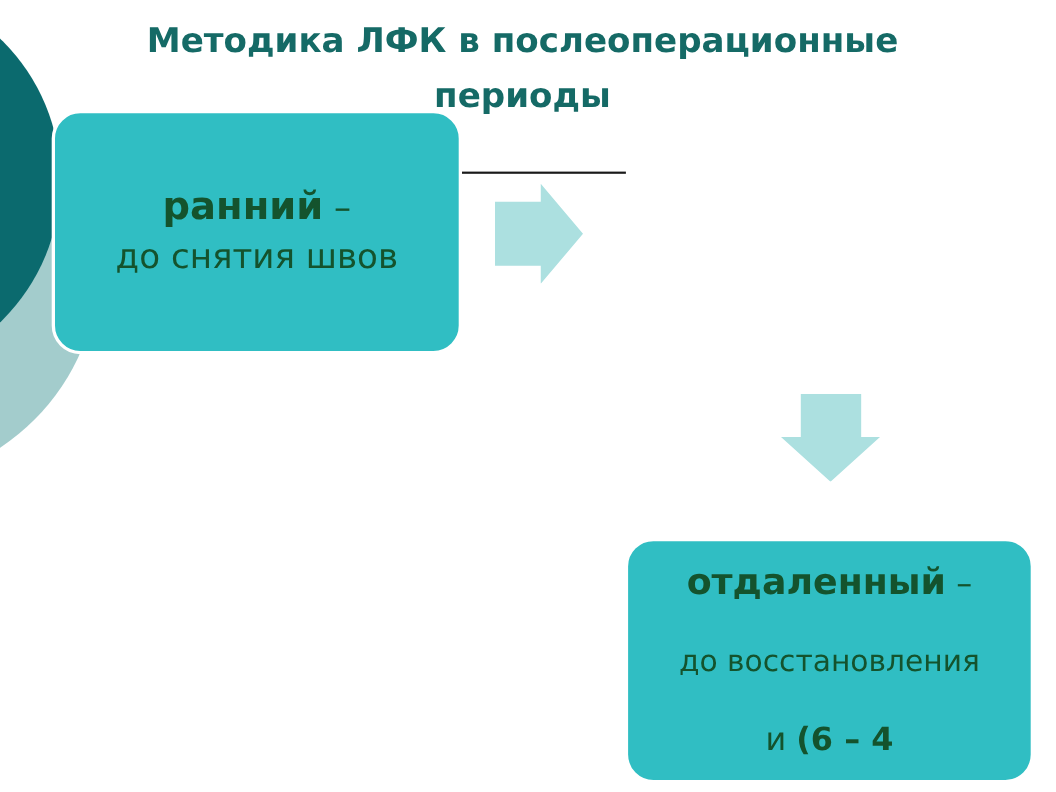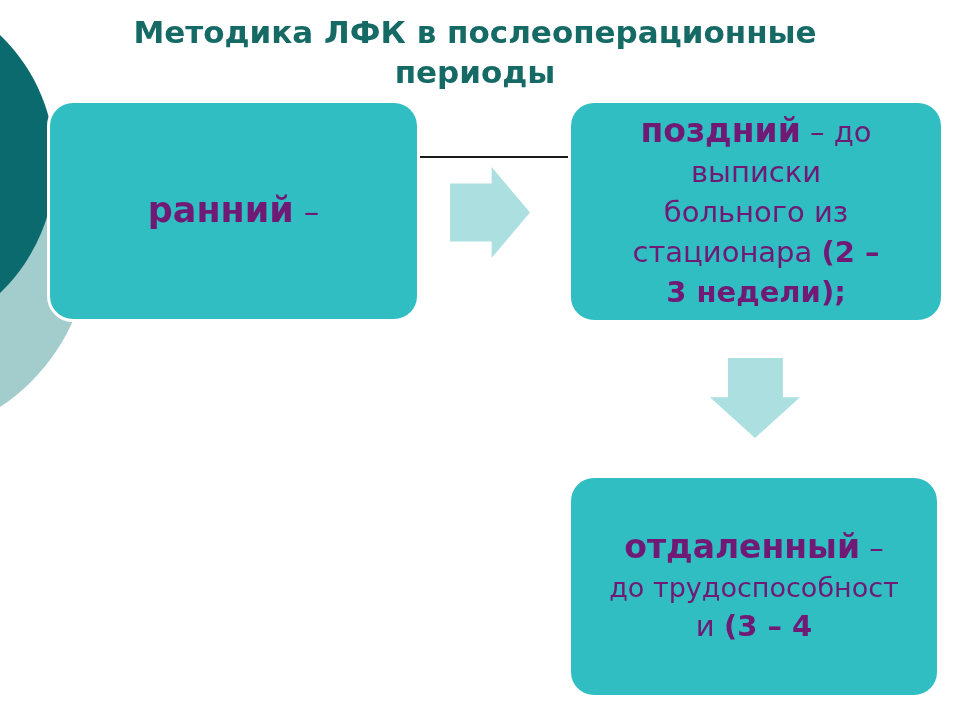--- a/index.html
+++ b/index.html
@@ -5,47 +5,47 @@
   html,body{margin:0;padding:0;background:#ffffff;}
   .slide{
     position:relative;width:960px;height:720px;background:#ffffff;overflow:hidden;
     font-family:"DejaVu Sans","Liberation Sans",sans-serif;
   }
   .circle{position:absolute;border-radius:50%;}
   .circle-light{left:-310px;top:40px;width:400px;height:400px;background:#a3cccc;}
   .circle-dark{left:-303px;top:-15px;width:358px;height:358px;background:#0b6a6e;}
   .title{
     position:absolute;left:125px;top:12px;width:700px;margin:0;
-    text-align:center;color:#156a66;font-size:31px;font-weight:bold;line-height:40px;
+    text-align:center;color:#156a66;font-size:31px;font-weight:bold;line-height:50px;
   }
   .connector{position:absolute;left:420px;top:156px;width:149px;height:2px;background:#1a1a1a;}
   .arrow{position:absolute;background:#ace0e0;}
   .arrow-right{
     left:450px;top:167px;width:80px;height:91px;
     clip-path:polygon(0 18%,52% 18%,52% 0,100% 50%,52% 100%,52% 82%,0 82%);
   }
   .arrow-down{
     left:710px;top:358px;width:90px;height:80px;
     clip-path:polygon(20% 0,81% 0,81% 49%,100% 49%,50% 100%,0 49%,20% 49%);
   }
   .card{
     position:absolute;box-sizing:border-box;z-index:2;
     background:#30bec3;border:3px solid #ffffff;border-radius:26px;
-    color:#701a75;display:flex;flex-direction:column;justify-content:center;
+    color:#14532d;display:flex;flex-direction:column;justify-content:center;
     text-align:center;
   }
   .card .line{white-space:nowrap;}
   .b{font-weight:bold;}
   .card-early{left:47px;top:100px;width:373px;height:222px;font-size:31px;}
   .card-early .line{line-height:45px;}
   .card-early .lead{font-size:35px;font-weight:bold;}
   .card-late{left:568px;top:100px;width:376px;height:223px;font-size:29px;}
   .card-late .line{line-height:40px;}
   .card-late .lead{font-size:33px;font-weight:bold;}
-  .card-remote{left:568px;top:475px;width:372px;height:223px;font-size:29px;}
+  .card-remote{left:568px;top:489px;width:372px;height:223px;font-size:29px;gap:32px;}
   .card-remote .line{line-height:39px;}
   .card-remote .lead{font-size:33px;font-weight:bold;}
   .card-remote .small{font-size:27px;}
 </style>
 </head>
 <body>
 
 <div class="slide">
 
   <div class="circle circle-light"></div>
@@ -54,45 +54,31 @@
   <h1 class="title">Методика ЛФК в послеоперационные периоды</h1>
 
   <div class="connector"></div>
   <div class="arrow arrow-right"></div>
   <div class="arrow arrow-down"></div>
 
   <div class="card card-early">
     <div class="line">
       <span class="lead">ранний</span><span> –</span>
     </div>
+    <div class="line">
+      <span>до снятия швов</span>
+    </div>
   </div>
 
-  <div class="card card-late">
-    <div class="line">
-      <span class="lead">поздний</span><span> – до</span>
-    </div>
-    <div class="line">
-      <span>выписки</span>
-    </div>
-    <div class="line">
-      <span>больного из</span>
-    </div>
-    <div class="line">
-      <span>стационара </span><span class="b">(2 –</span>
-    </div>
-    <div class="line">
-      <span class="b">3 недели);</span>
-    </div>
-  </div>
 
   <div class="card card-remote">
     <div class="line">
       <span class="lead">отдаленный</span><span> –</span>
     </div>
     <div class="line small">
-      <span>до трудоспособност</span>
+      <span>до восстановления</span>
     </div>
     <div class="line">
-      <span>и </span><span class="b">(3 – 4</span>
+      <span>и </span><span class="b">(6 – 4</span>
     </div>
   </div>
 
 </div>
 
 </body></html>

